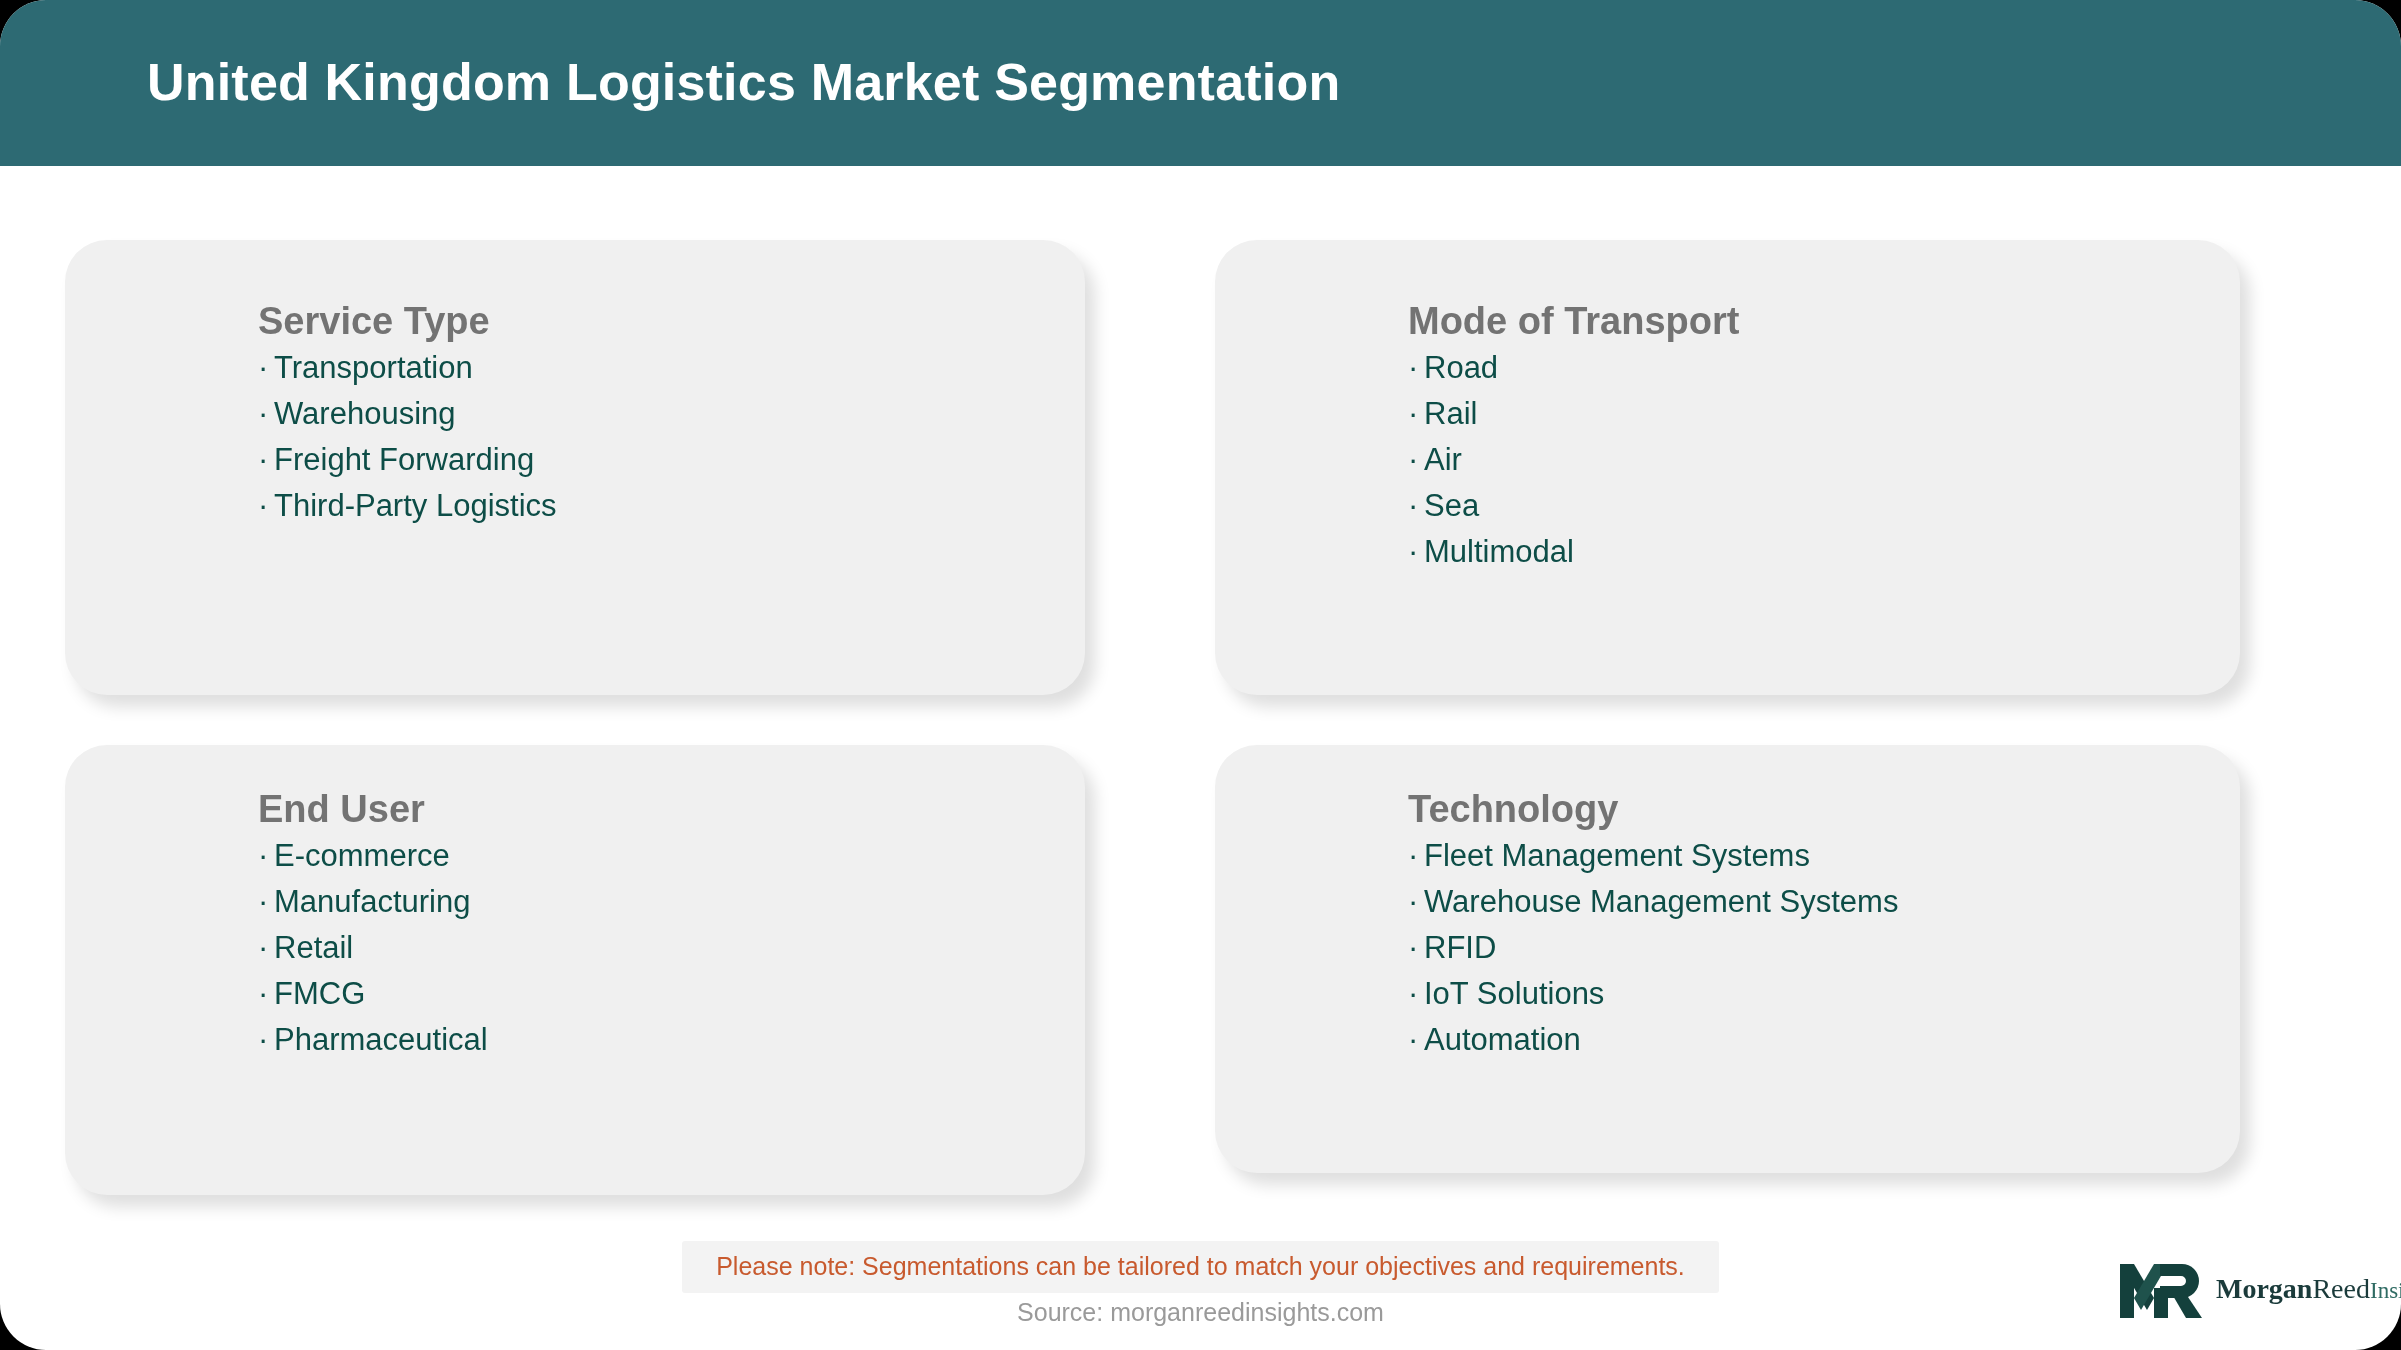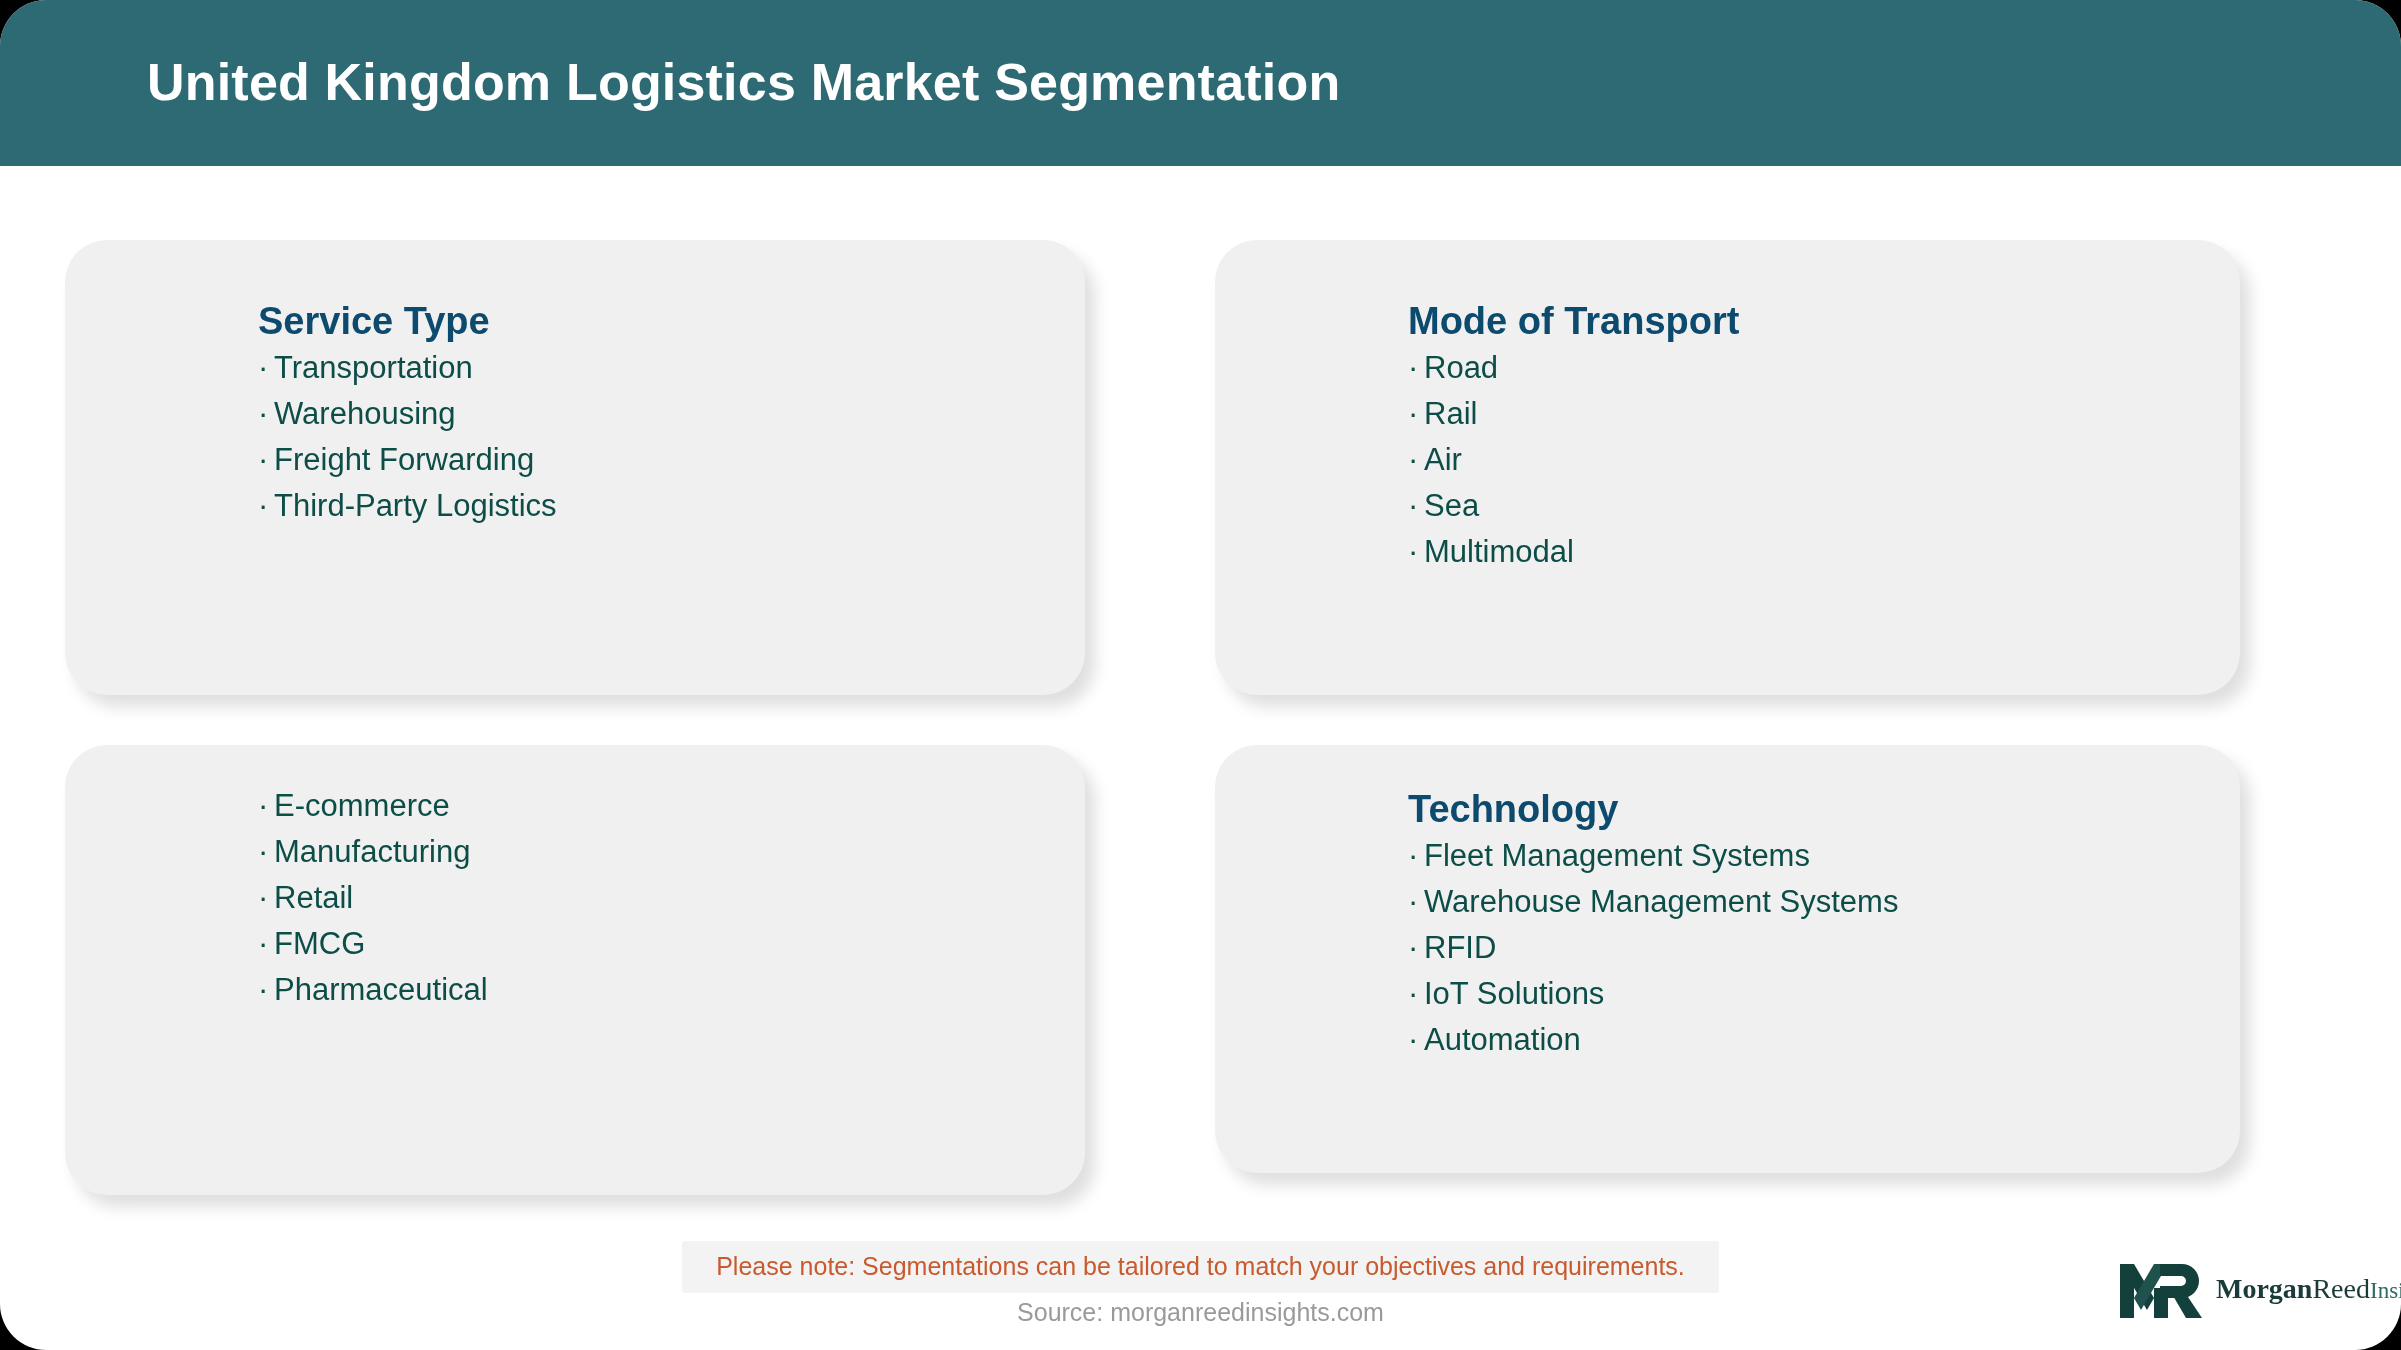--- a/index.html
+++ b/index.html
@@ -71,21 +71,21 @@
   .card-inner {
     position: absolute;
     left: 193px;
     top: 62px;
     right: 26px;
   }
   .seg-card.pos-2 .card-inner,
   .seg-card.pos-3 .card-inner { top: 45px; }
 
   .card-heading {
-    color: #0c4a6e;
+    color: #737373;
     font-size: 38px;
     font-weight: bold;
     line-height: 1.05;
     margin: 0 0 10px 0;
     white-space: nowrap;
   }
   .card-list {
     list-style: none;
     margin: 0;
     padding: 0;
@@ -225,20 +225,21 @@
           <li>
             <span class="bullet-dot">·</span>
             <span>Multimodal</span>
           </li>
         </ul>
       </div>
     </div>
 
     <div class="seg-card pos-2">
       <div class="card-inner">
+        <div class="card-heading">End User</div>
         <ul class="card-list">
           <li>
             <span class="bullet-dot">·</span>
             <span>E-commerce</span>
           </li>
           <li>
             <span class="bullet-dot">·</span>
             <span>Manufacturing</span>
           </li>
           <li>

